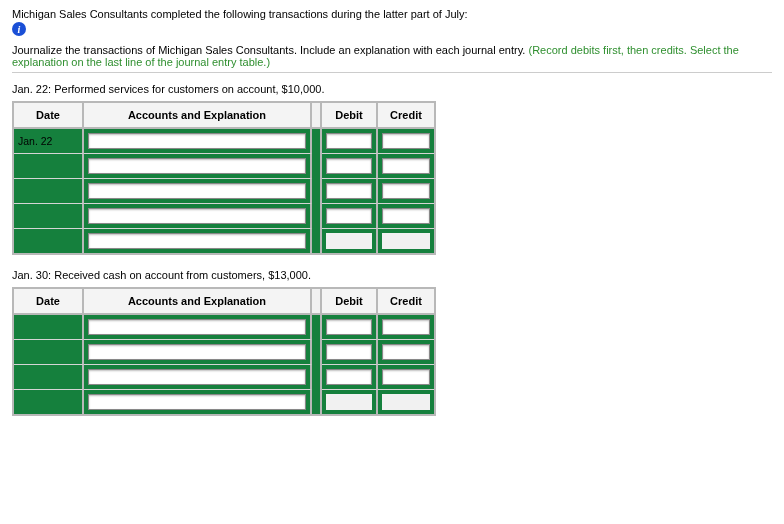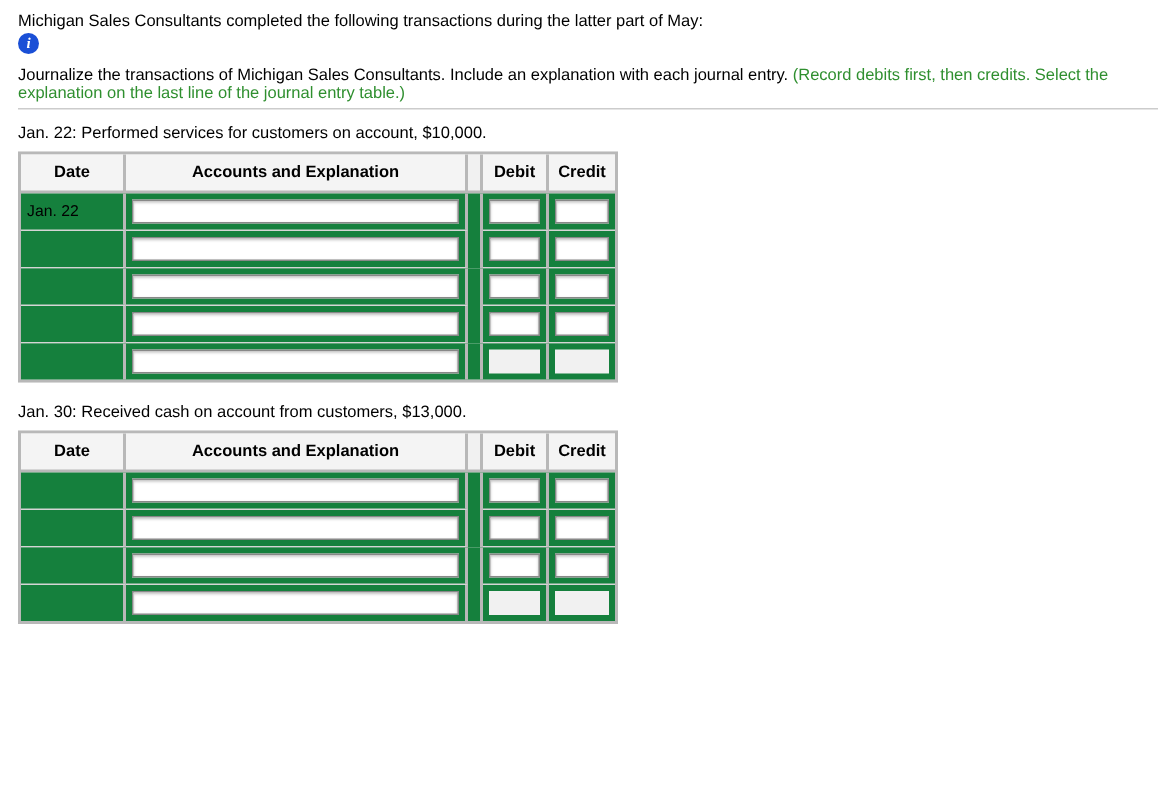--- a/index.html
+++ b/index.html
@@ -63,41 +63,41 @@
     border-bottom: 1px solid #d5d5d5;
     padding: 4px 4px;
     background: #15803d;
     vertical-align: middle;
   }
   table.journal td:last-child { border-right: none; }
   table.journal tbody tr:last-child td { border-bottom: none; }
   .col-date { width: 70px; text-align: left; padding-left: 6px; font-size: 10.5px; }
   .col-acct { width: 228px; }
   .col-spacer { width: 10px; padding:0 !important; background:#f1f1f1; border-bottom:none !important;}
-  .col-amt { width: 44px; }
+  .col-amt { width: 56px; }
   .head-spacer { background:#f1f1f1 !important; border-bottom:2px solid #b8b8b8 !important;}
   .input-cell {
     width: 100%;
     height: 16px;
     border: 1px solid #888;
     box-shadow: inset 0 1px 2px rgba(0,0,0,0.25);
     background: #fff;
     font-size: 11px;
     padding: 1px 3px;
   }
   .empty-cell {
     background: #f1f1f1;
     height: 16px;
   }
   .instr { margin-bottom: 4px; }
 </style>
 </head>
 <body>
 
-<div class="intro">Michigan Sales Consultants completed the following transactions during the latter part of May:</div>
+<div class="intro">Michigan Sales Consultants completed the following transactions during the latter part of July:</div>
 
 <div class="hint-row">
   <span class="info-icon">i</span>
 </div>
 
 <div class="instr">
   <span>Journalize the transactions of Michigan Sales Consultants. Include an explanation with each journal entry. </span><span class="rule-green">(Record debits first, then credits. Select the explanation on the last line of the journal entry table.)</span>
 </div>
 
 <hr class="divider">

